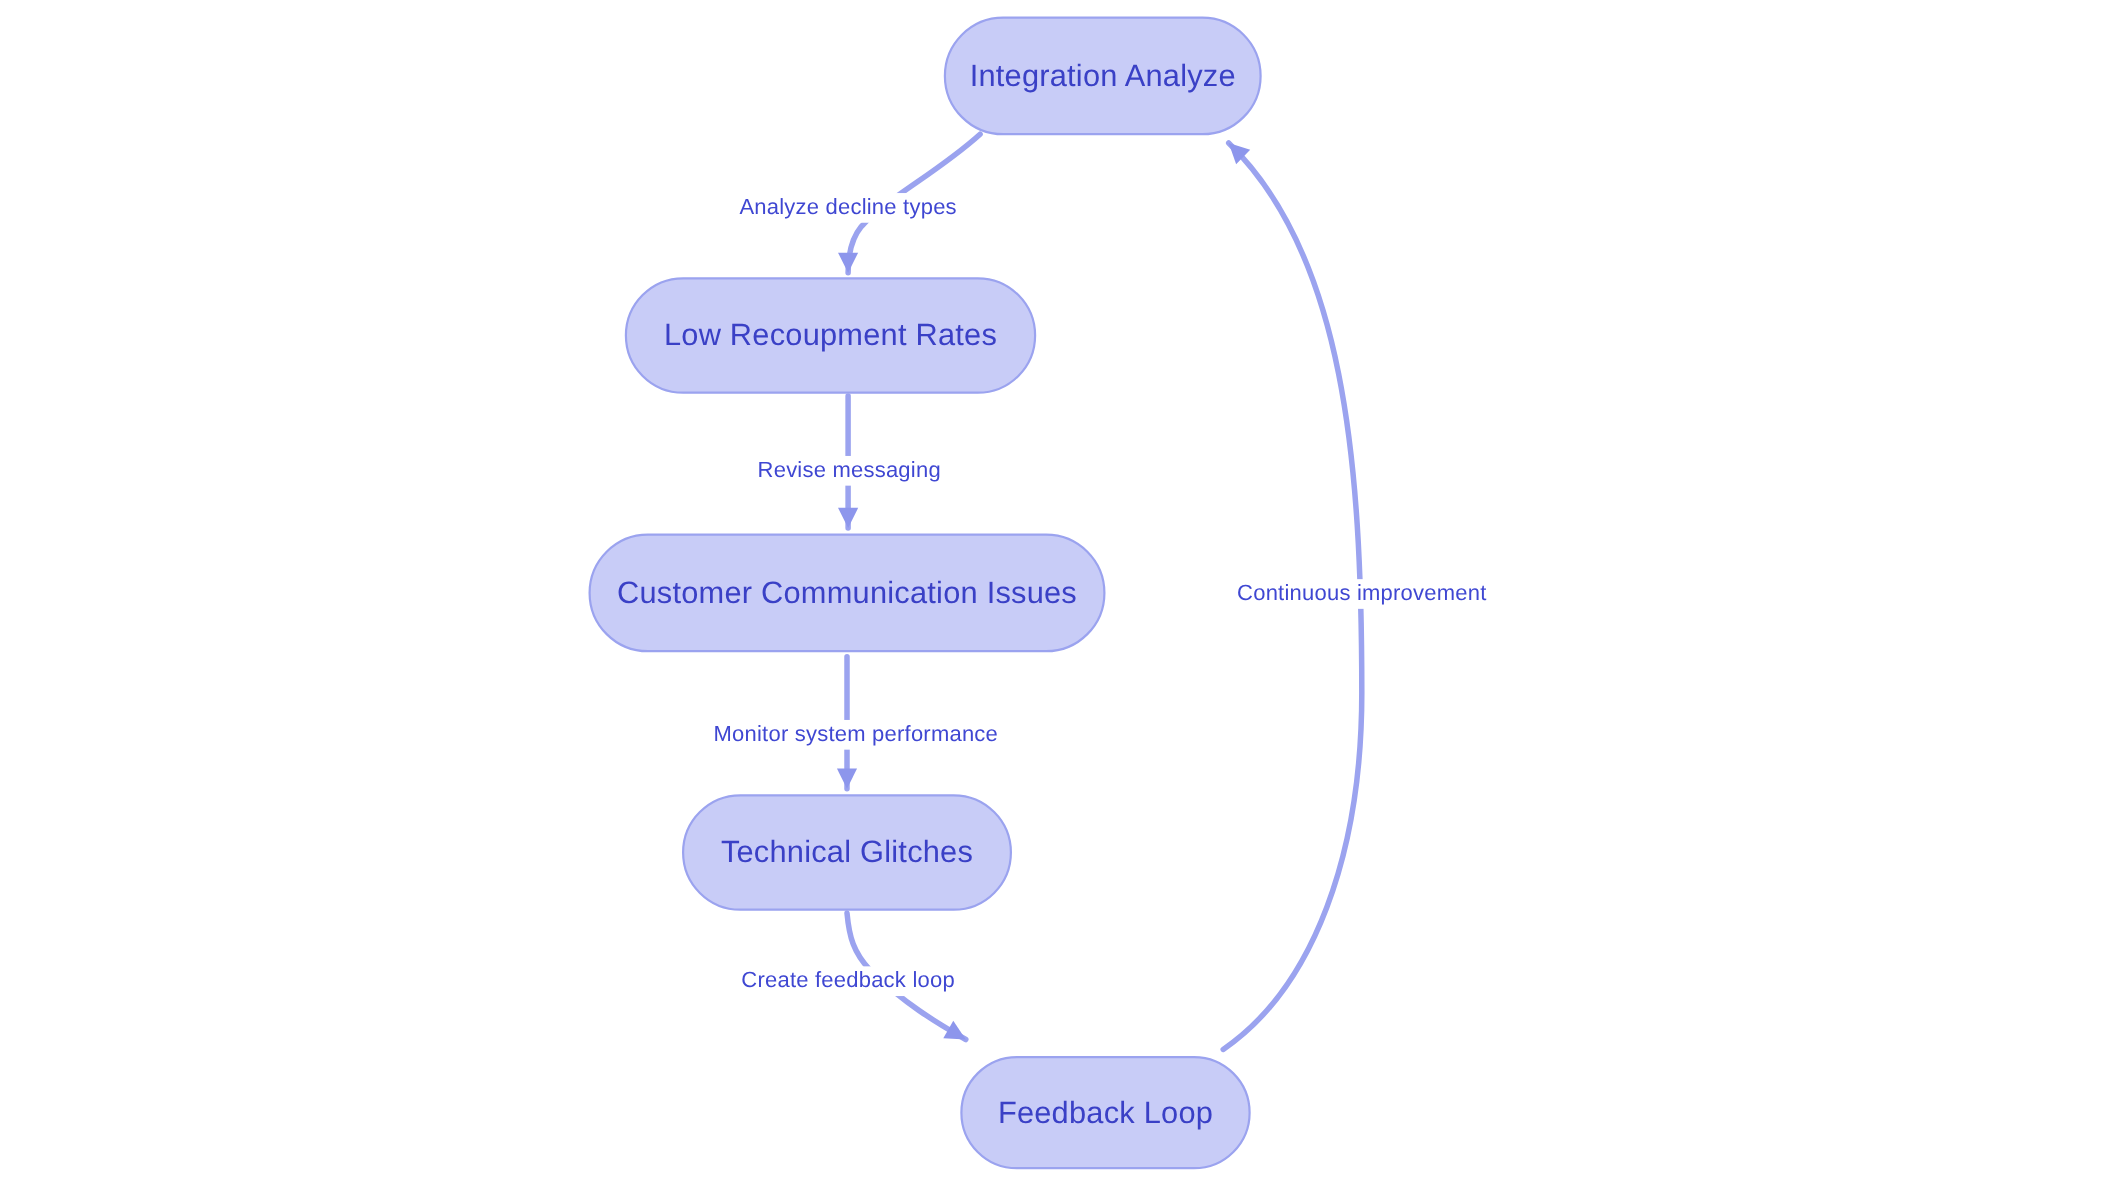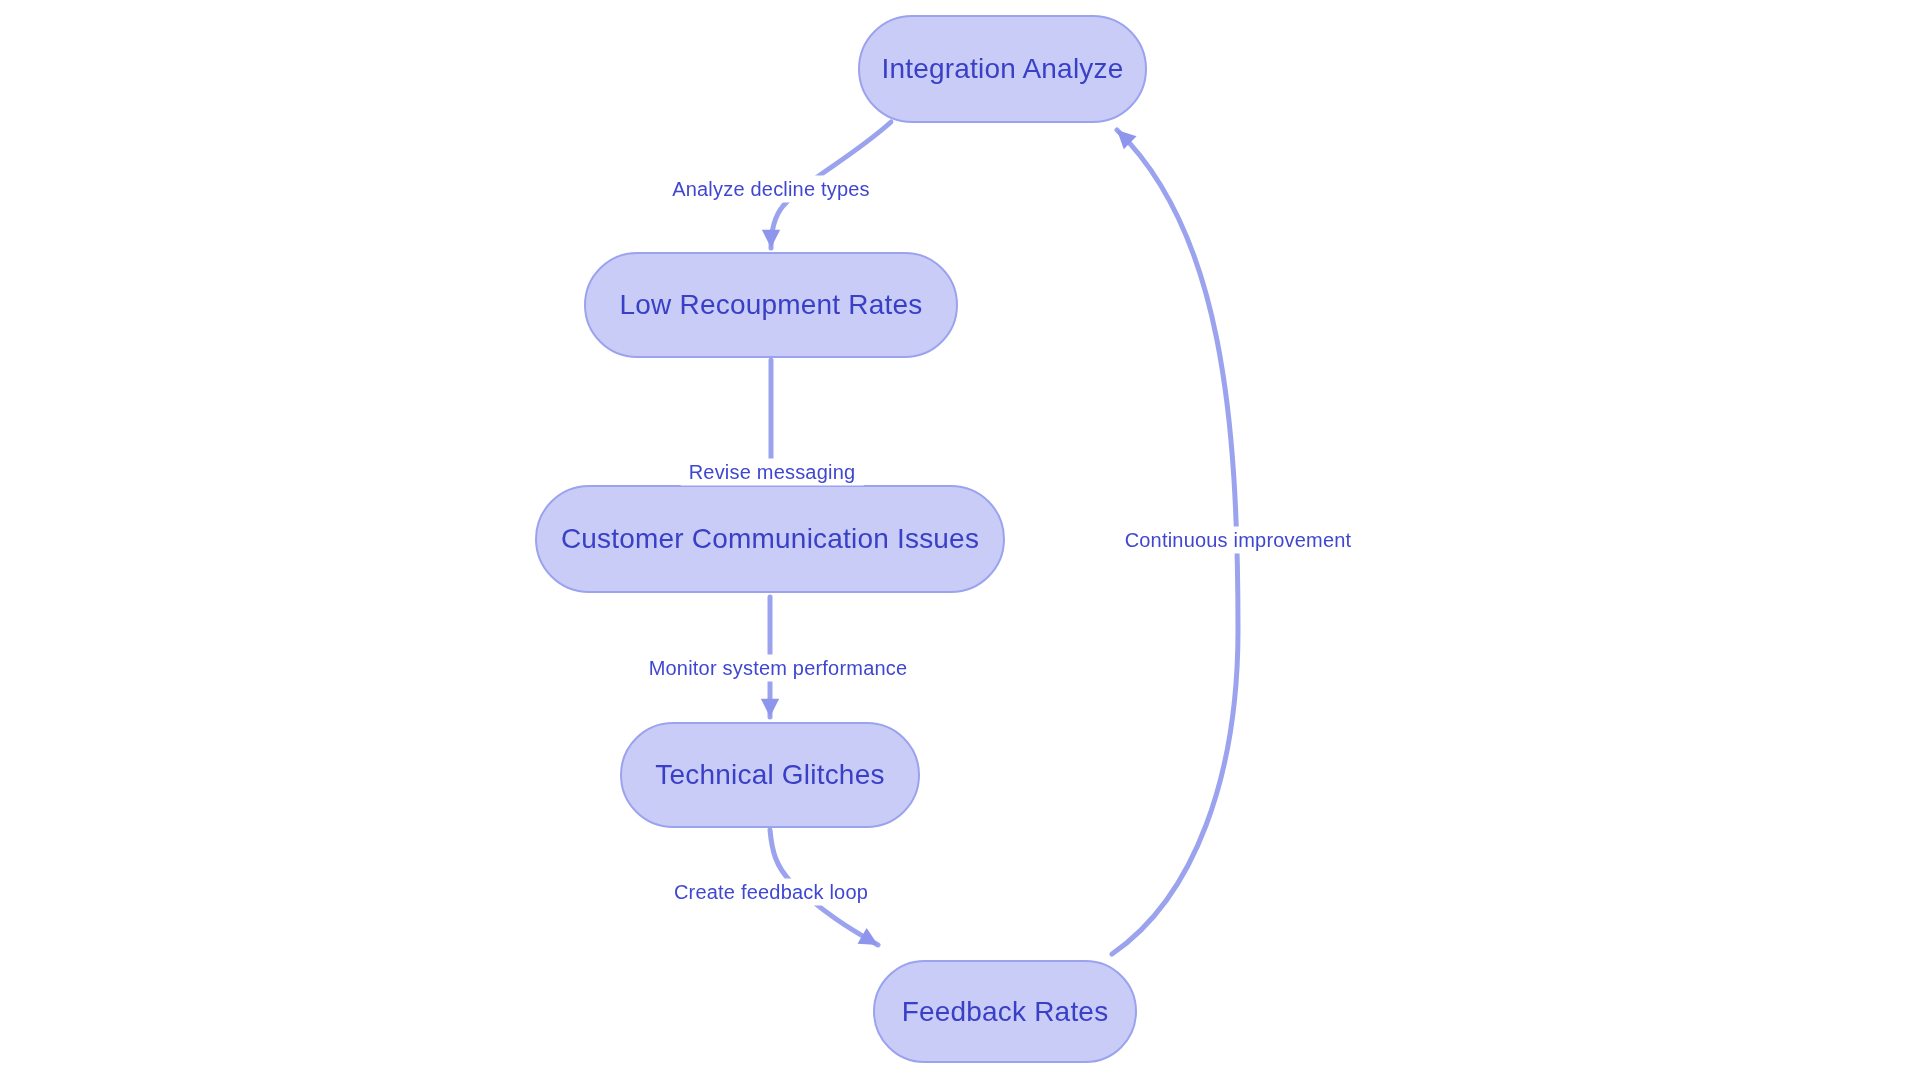--- a/index.html
+++ b/index.html
@@ -75,39 +75,39 @@
 
     <path class="edge" marker-end="url(#arrow)" d="M 770 830 C 772 852, 776 866, 791 882 C 822 912, 850 929, 878 945"></path>
 
     <path class="edge" marker-end="url(#arrow)" d="M 1112 954 C 1195 897, 1238 775, 1238 630 C 1238 420, 1222 232, 1117 130"></path>
   </svg>
 
   <div class="node" style="left:858px; top:15px; width:289px; height:108px;">
     <span>Integration Analyze</span>
   </div>
 
-  <div class="node" style="left:584px; top:252px; width:374px; height:106px;">
+  <div class="node" style="left:568px; top:252px; width:374px; height:106px;">
     <span>Low Recoupment Rates</span>
   </div>
 
   <div class="node" style="left:535px; top:485px; width:470px; height:108px;">
     <span>Customer Communication Issues</span>
   </div>
 
   <div class="node" style="left:620px; top:722px; width:300px; height:106px;justify-content:center;">
     <span>Technical Glitches</span>
   </div>
 
   <div class="node" style="left:873px; top:960px; width:264px; height:103px;">
-    <span>Feedback Rates</span>
+    <span>Feedback Loop</span>
   </div>
 
   <div class="edge-label" style="left:771px; top:189px;">Analyze decline types</div>
 
-  <div class="edge-label" style="left:772px; top:428px;margin-top:44px;">Revise messaging</div>
+  <div class="edge-label" style="left:772px; top:428px;">Revise messaging</div>
 
   <div class="edge-label" style="left:778px; top:668px;">Monitor system performance</div>
 
   <div class="edge-label" style="left:771px; top:892px;text-align:center;">Create feedback loop</div>
 
   <div class="edge-label" style="left:1238px; top:540px;">Continuous improvement</div>
 
 </div>
 
 </body></html>

